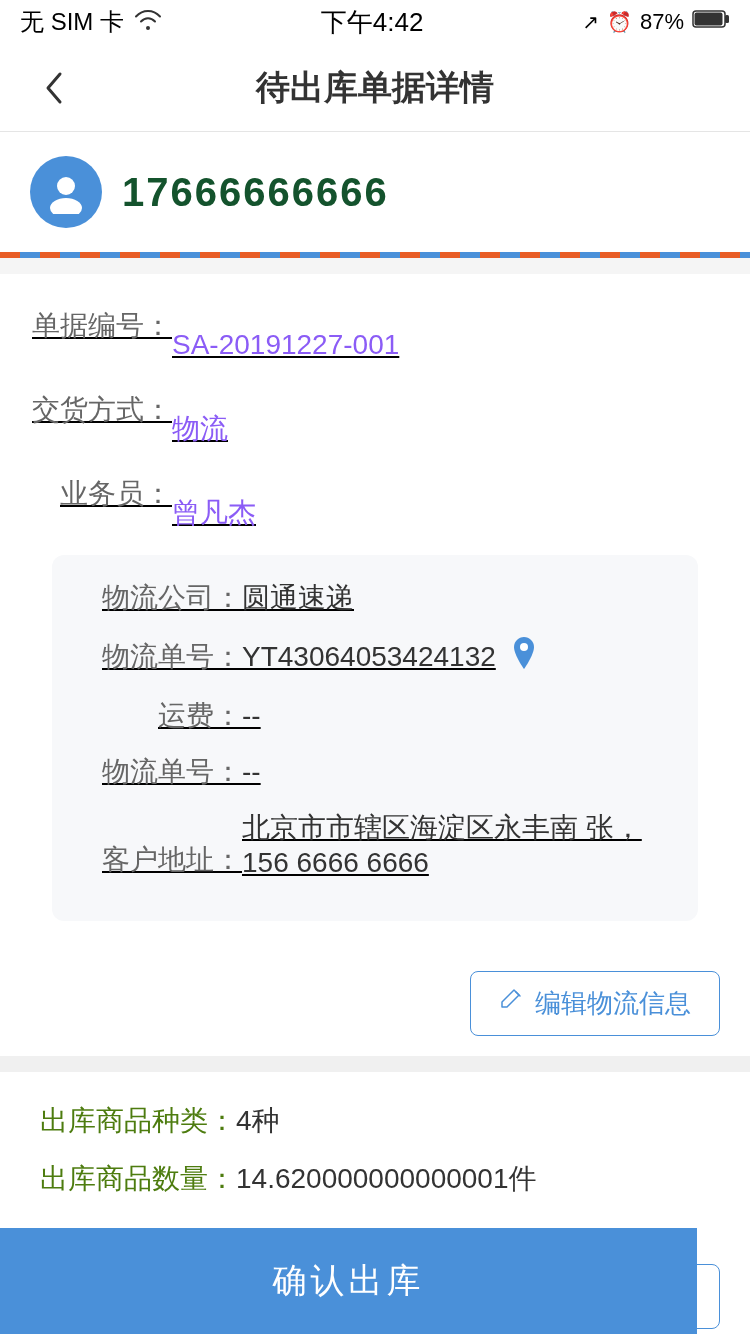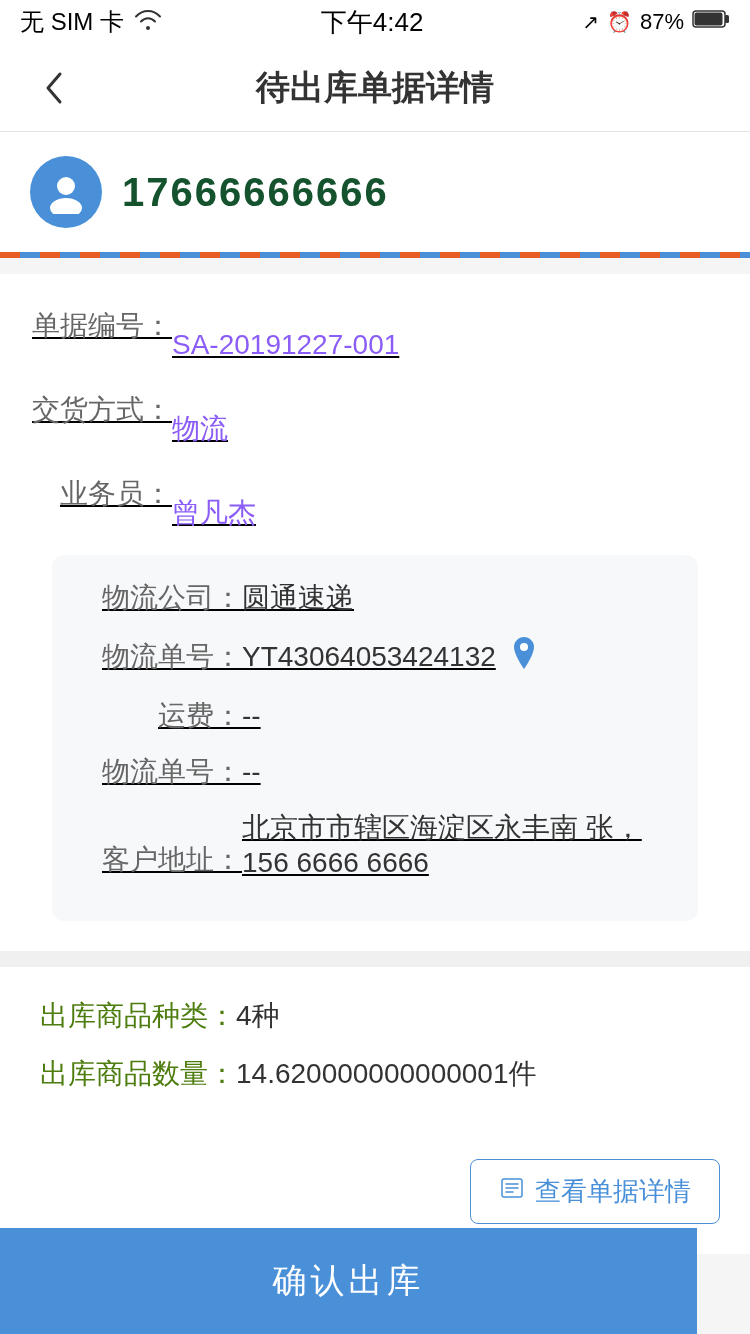--- a/index.html
+++ b/index.html
@@ -350,20 +350,31 @@
         <span class="logistics-label">物流单号：</span>
         <span class="logistics-value">--</span>
       </div>
       <div class="logistics-row" style="align-items:flex-end;">
         <span class="logistics-label">客户地址：</span>
         <span class="logistics-value address">北京市市辖区海淀区永丰南  张，156 6666 6666</span>
       </div>
     </div>
   </div>
 
+  <div class="edit-btn-container">
+    <button class="edit-btn">
+      <span>
+        <svg width="26" height="26" viewBox="0 0 26 26">
+          <path d="M3 20L8 20L20 8L15 3L3 15L3 20Z" stroke="#4a90d9" stroke-width="1.5" fill="none" stroke-linejoin="round"></path>
+          <path d="M17 5L21 9" stroke="#4a90d9" stroke-width="1.5" stroke-linecap="round"></path>
+        </svg>
+      </span>
+      <span>编辑物流信息</span>
+    </button>
+  </div>
 
   <div class="section-divider"></div>
 
   <div class="product-section">
     <div class="product-row">
       <span class="product-label">出库商品种类：</span>
       <span class="product-value">4种</span>
     </div>
     <div class="product-row">
       <span class="product-label">出库商品数量：</span>

